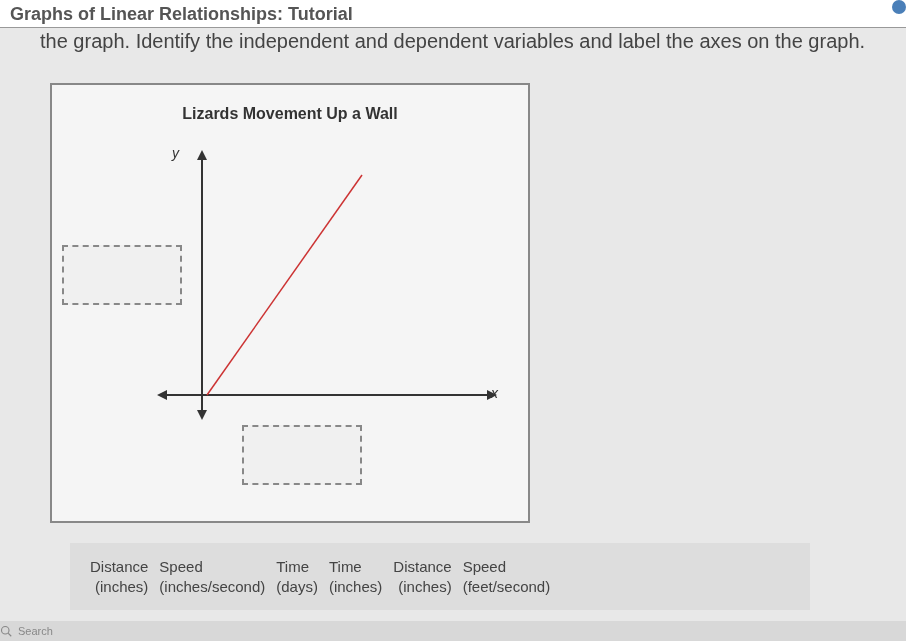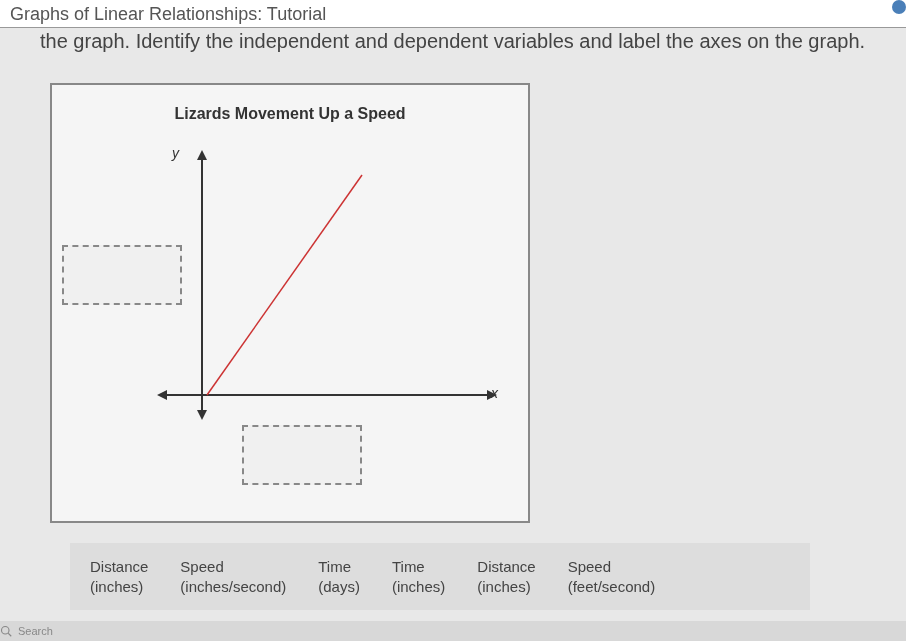--- a/index.html
+++ b/index.html
@@ -14,21 +14,21 @@
       background: #e8e8e8;
       overflow: hidden;
       position: relative;
     }
     .header {
       background: #fff;
       padding: 4px 10px 2px 10px;
       border-bottom: 1px solid #999;
       font-size: 18px;
       color: #555;
-      font-weight: 400;
+      font-weight: 700;
     }
     .instruction {
       padding: 2px 40px 0 40px;
       font-size: 20px;
       color: #444;
       background: #e8e8e8;
     }
     .graph-container {
       margin: 30px 50px 20px 50px;
       width: 480px;
@@ -86,32 +86,33 @@
       width: 120px;
       height: 60px;
       border: 2px dashed #888;
       background: #f0f0f0;
     }
     .options-bar {
       margin: 0 70px;
       padding: 14px 20px;
       background: #ddd;
       display: flex;
-      gap: 32px;
+      gap: 11px;
       align-items: flex-start;
       width: 740px;
     }
     .option {
       font-size: 15px;
       color: #444;
       line-height: 1.3;
       cursor: move;
     }
     .option .line2 {
       display: block;
+      text-align: right;
     }
     .taskbar {
       position: absolute;
       bottom: 0;
       left: 0;
       right: 0;
       height: 20px;
       background: #d8d8d8;
       display: flex;
       align-items: center;
@@ -141,21 +142,21 @@
 
 <div class="header">
   <span>Graphs of Linear Relationships: Tutorial</span>
 </div>
 
 <div class="instruction">the graph. Identify the independent and dependent variables and label the axes on the graph.</div>
 
 <div class="top-right-bubble"></div>
 
 <div class="graph-container">
-  <div class="chart-title">Lizards Movement Up a Speed</div>
+  <div class="chart-title">Lizards Movement Up a Wall</div>
 
   <div class="y-label">y</div>
 
   <svg class="axes" viewBox="0 0 350 280">
 
     <line x1="50" y1="10" x2="50" y2="270" stroke="#333" stroke-width="2"></line>
     <polygon points="50,5 45,15 55,15" fill="#333"></polygon>
     <polygon points="50,275 45,265 55,265" fill="#333"></polygon>
 
     <line x1="10" y1="250" x2="340" y2="250" stroke="#333" stroke-width="2"></line>

